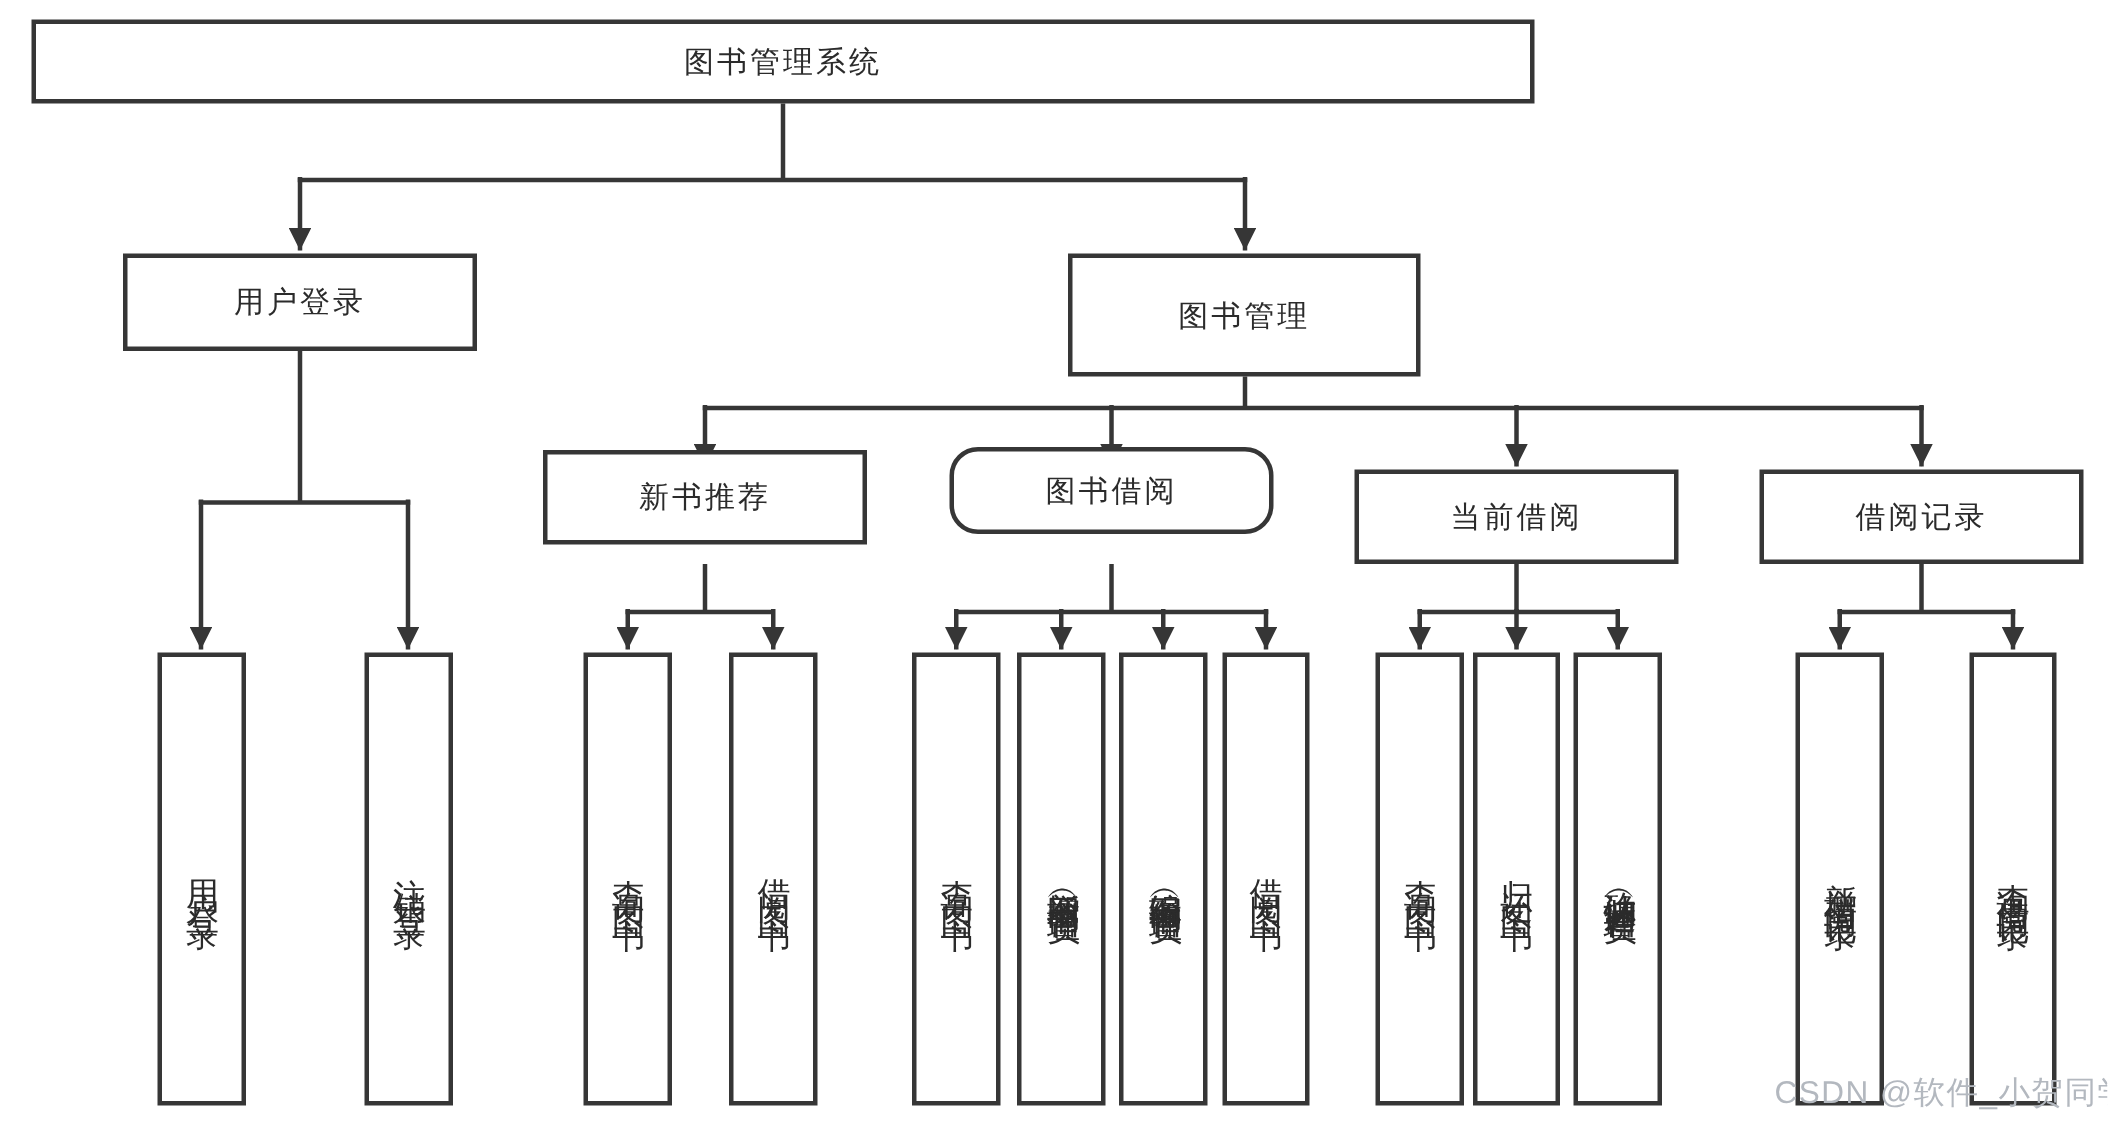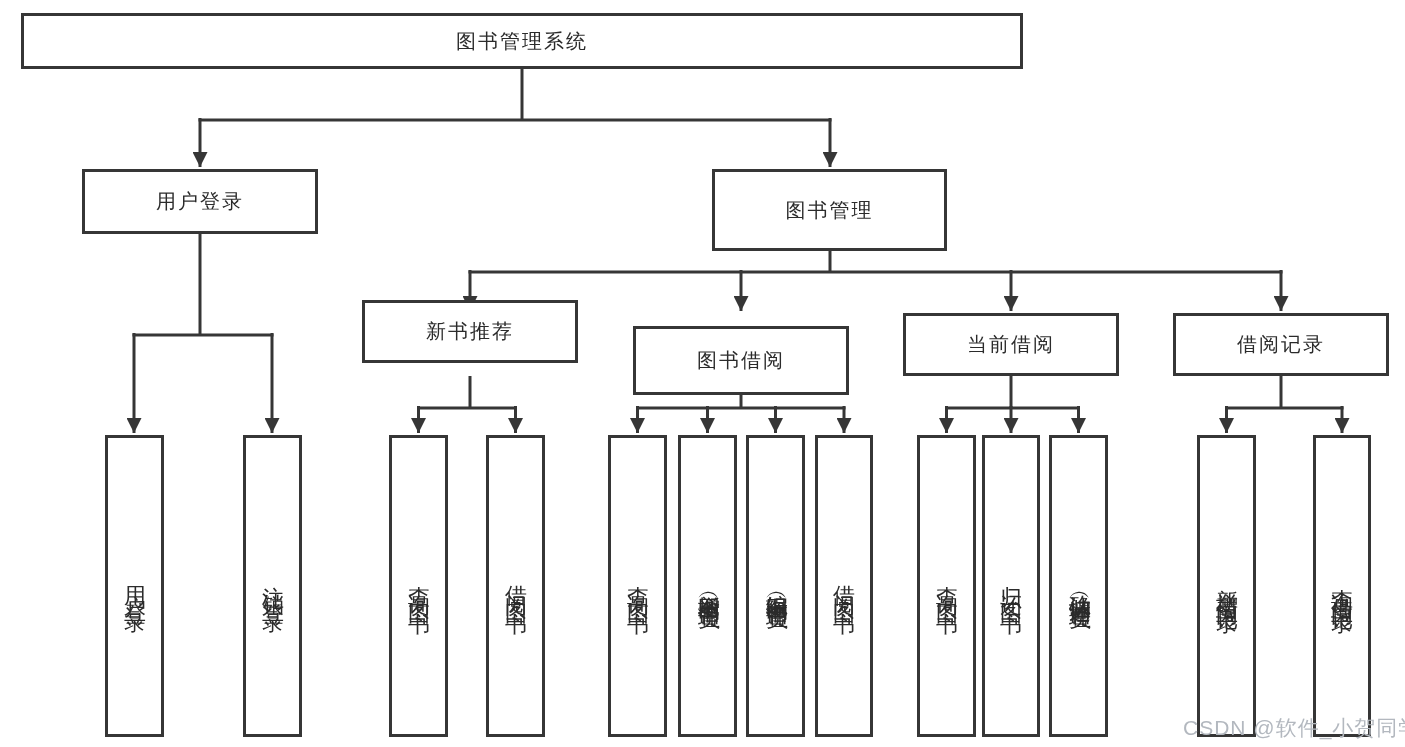--- a/index.html
+++ b/index.html
@@ -101,21 +101,21 @@
       <line x1="1342" y1="406" x2="1342" y2="433" marker-end="url(#arw)"></line>
     </g>
   </svg>
 
   <div class="node" style="left:21px;top:13px;width:1002px;height:56px;text-align:center;">图书管理系统</div>
 
   <div class="node" style="left:82px;top:169px;width:236px;height:65px;">用户登录</div>
   <div class="node" style="left:712px;top:169px;width:235px;height:82px;">图书管理</div>
 
   <div class="node" style="left:362px;top:300px;width:216px;height:63px;">新书推荐</div>
-  <div class="node" style="left:633px;top:326px;width:216px;height:69px;">图书借阅</div>
+  <div class="node" style="left:633px;top:298px;width:216px;height:58px;border-radius:19px;">图书借阅</div>
   <div class="node" style="left:903px;top:313px;width:216px;height:63px;">当前借阅</div>
   <div class="node" style="left:1173px;top:313px;width:216px;height:63px;">借阅记录</div>
 
   <div class="vbox" style="left:105px;">用户登录</div>
   <div class="vbox" style="left:243px;">注销登录</div>
 
   <div class="vbox" style="left:389px;">查询图书</div>
   <div class="vbox" style="left:486px;">借阅图书</div>
 
   <div class="vbox" style="left:608px;">查询图书</div>

